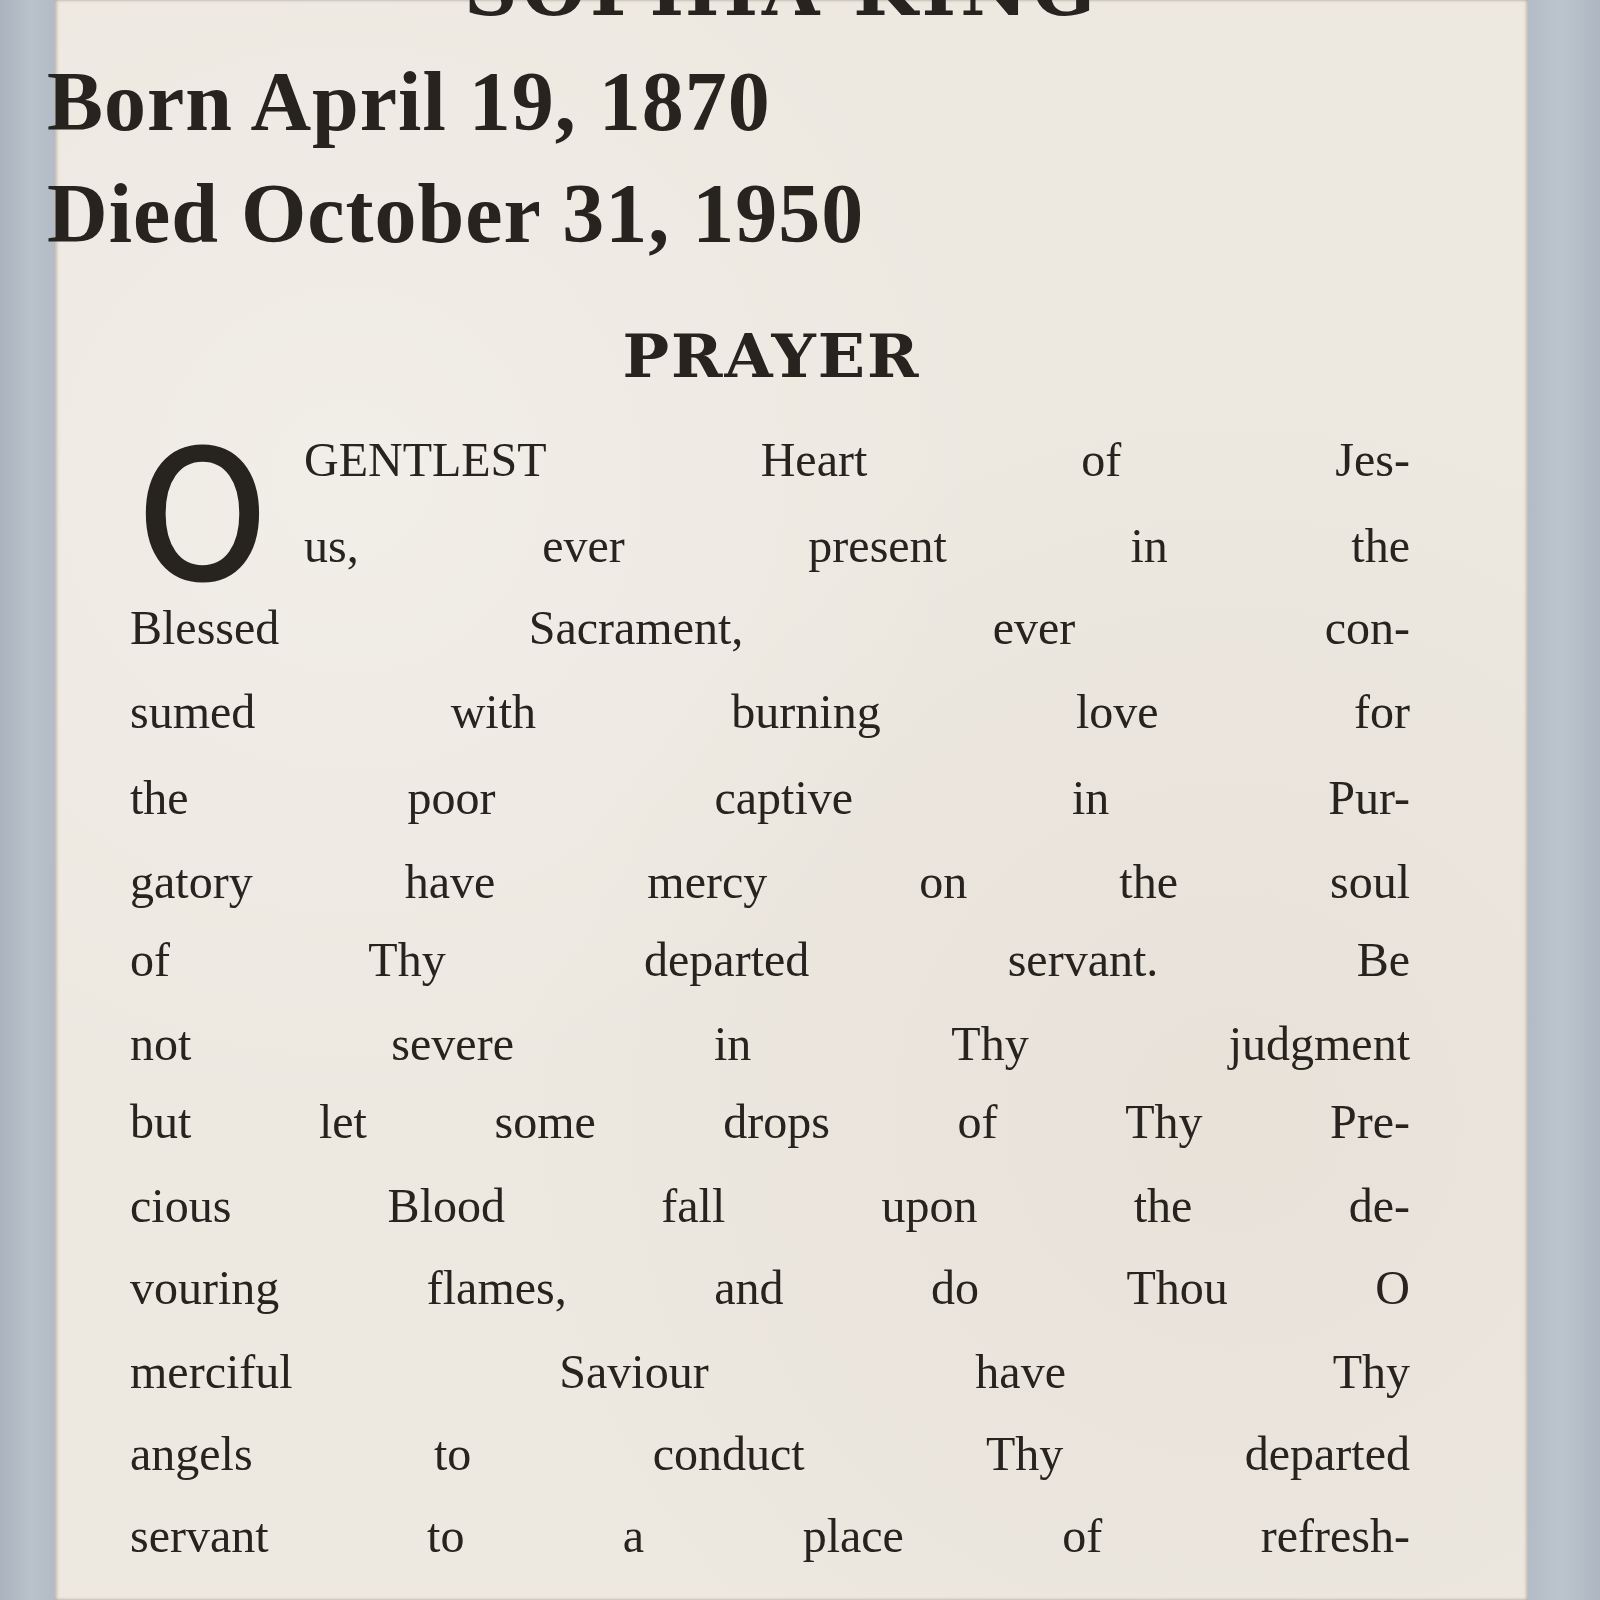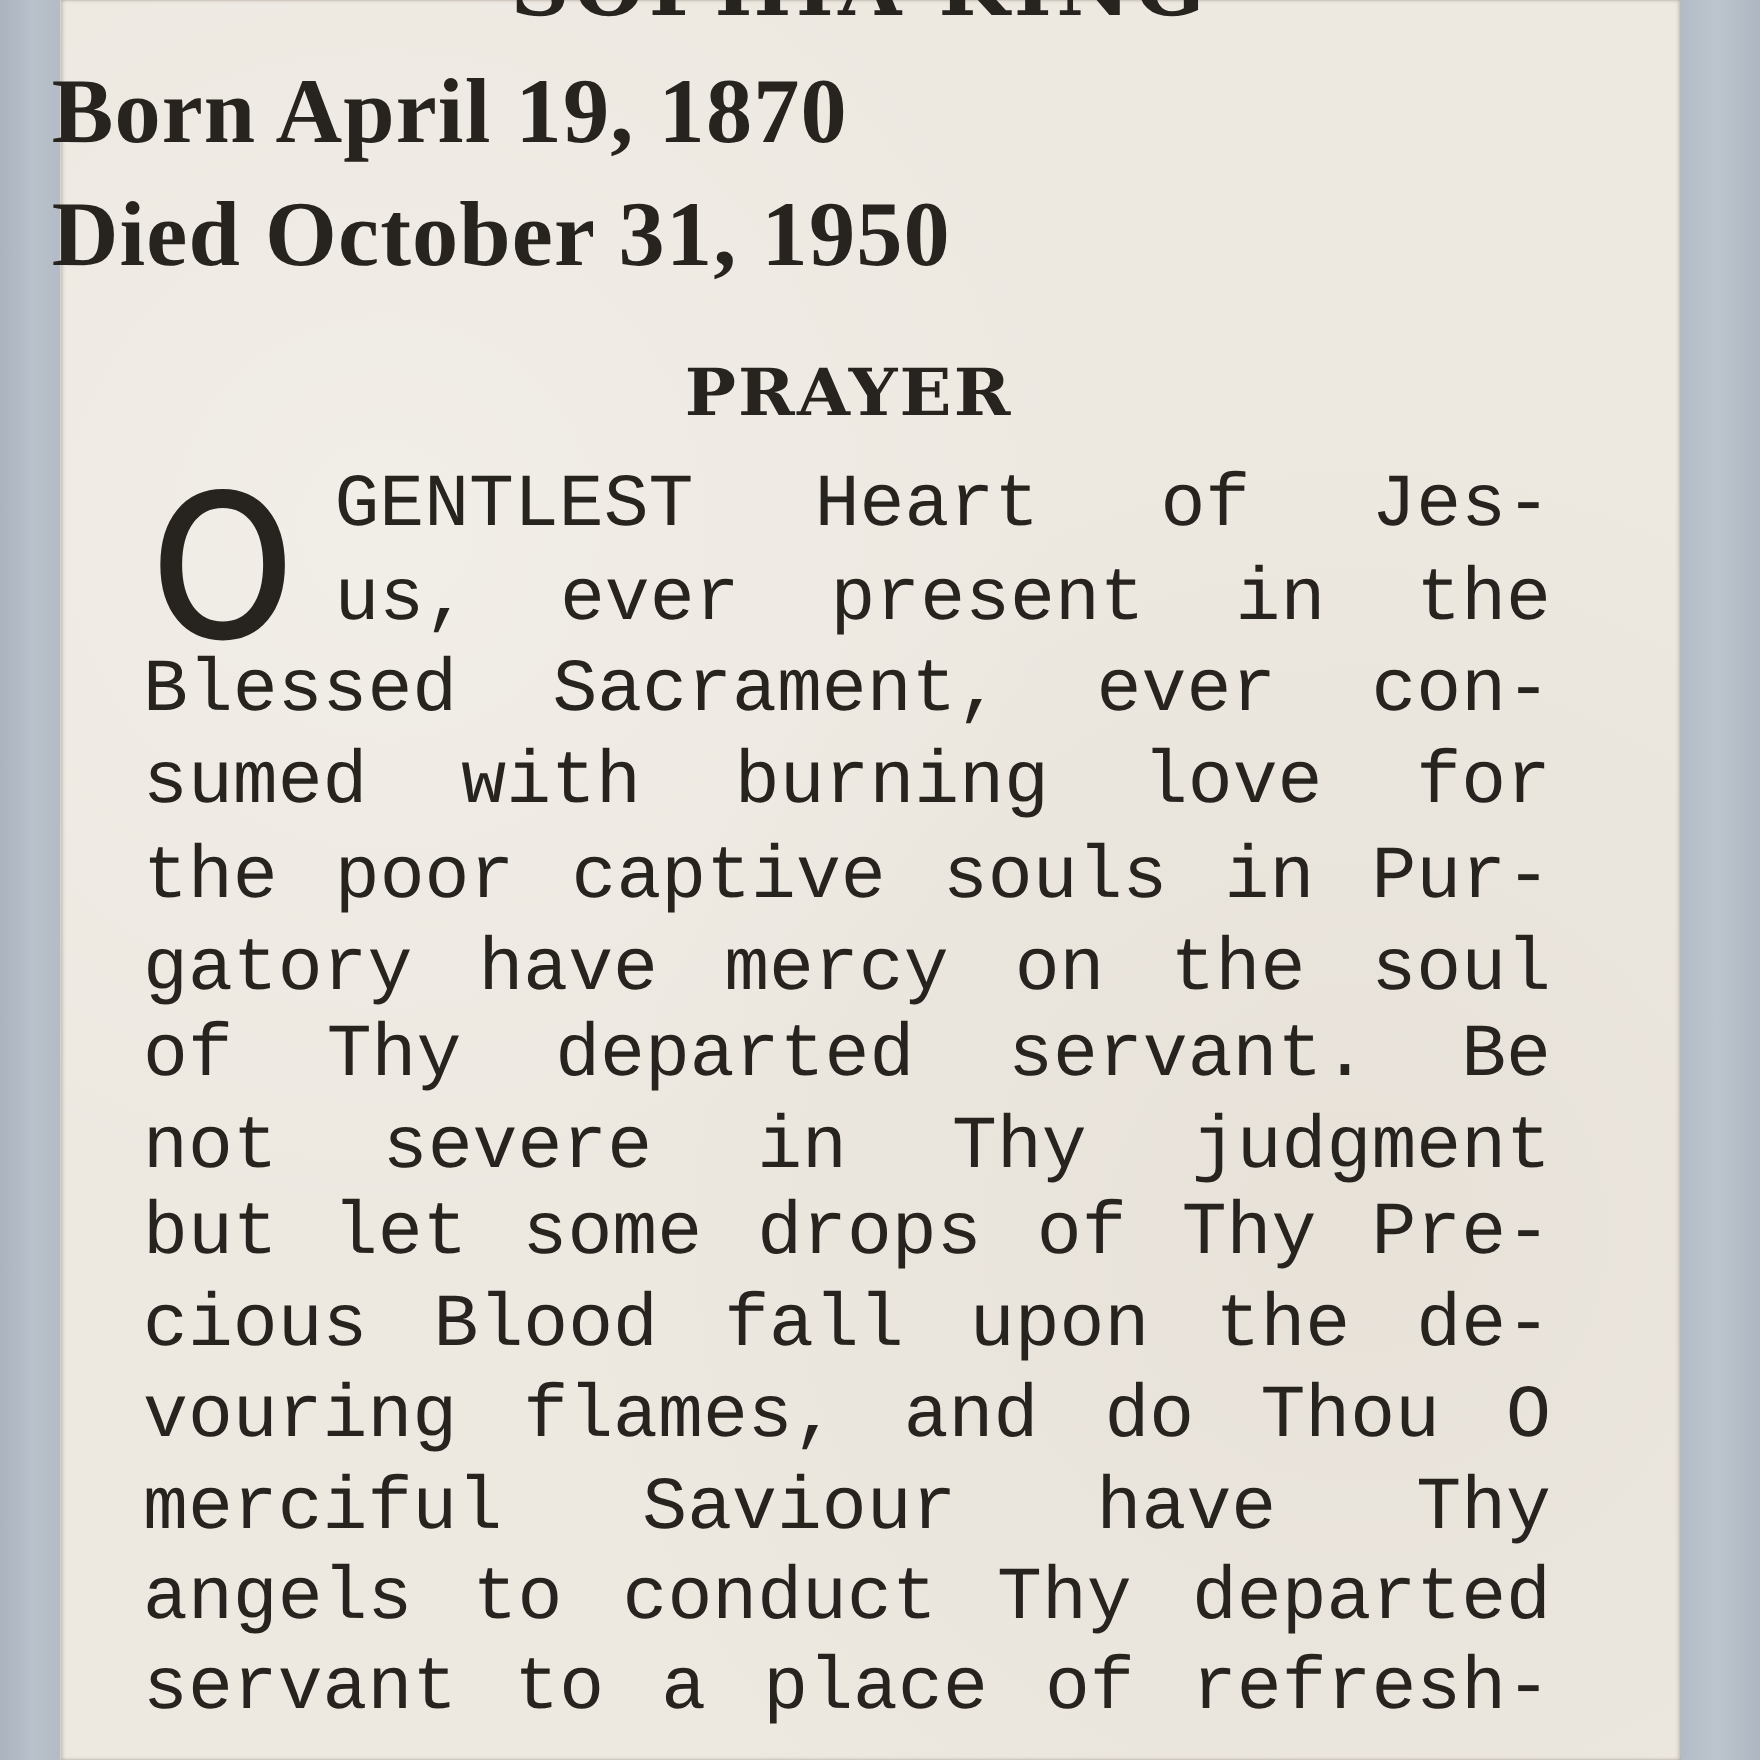--- a/index.html
+++ b/index.html
@@ -83,22 +83,22 @@
       font-weight: normal;
       font-size: 178px;
       line-height: 1;
       -webkit-text-stroke: 3px #27231f;
       transform: scaleX(0.92);
       transform-origin: left top;
     }
     .line {
       position: absolute;
       height: 84px;
-      font-family: Liberation Mono, monospace;
-      font-size: 68px;
+      font-family: Liberation Serif, serif;
+      font-size: 48px;
       line-height: 84px;
       white-space: nowrap;
       display: flex;
       justify-content: space-between;
       transform-origin: left center;
     }
     .line .w {
       display: inline-block;
     }
     .line.l0 { left: 174px; width: 1106px; }
@@ -140,21 +140,20 @@
           <span class="w">sumed</span>
           <span class="w">with</span>
           <span class="w">burning</span>
           <span class="w">love</span>
           <span class="w">for</span>
         </div>
         <div class="line full" style="top: 338px;">
           <span class="w">the</span>
           <span class="w">poor</span>
           <span class="w">captive</span>
-          <span class="w">souls</span>
           <span class="w">in</span>
           <span class="w">Pur-</span>
         </div>
         <div class="line full" style="top: 422px;">
           <span class="w">gatory</span>
           <span class="w">have</span>
           <span class="w">mercy</span>
           <span class="w">on</span>
           <span class="w">the</span>
           <span class="w">soul</span>

